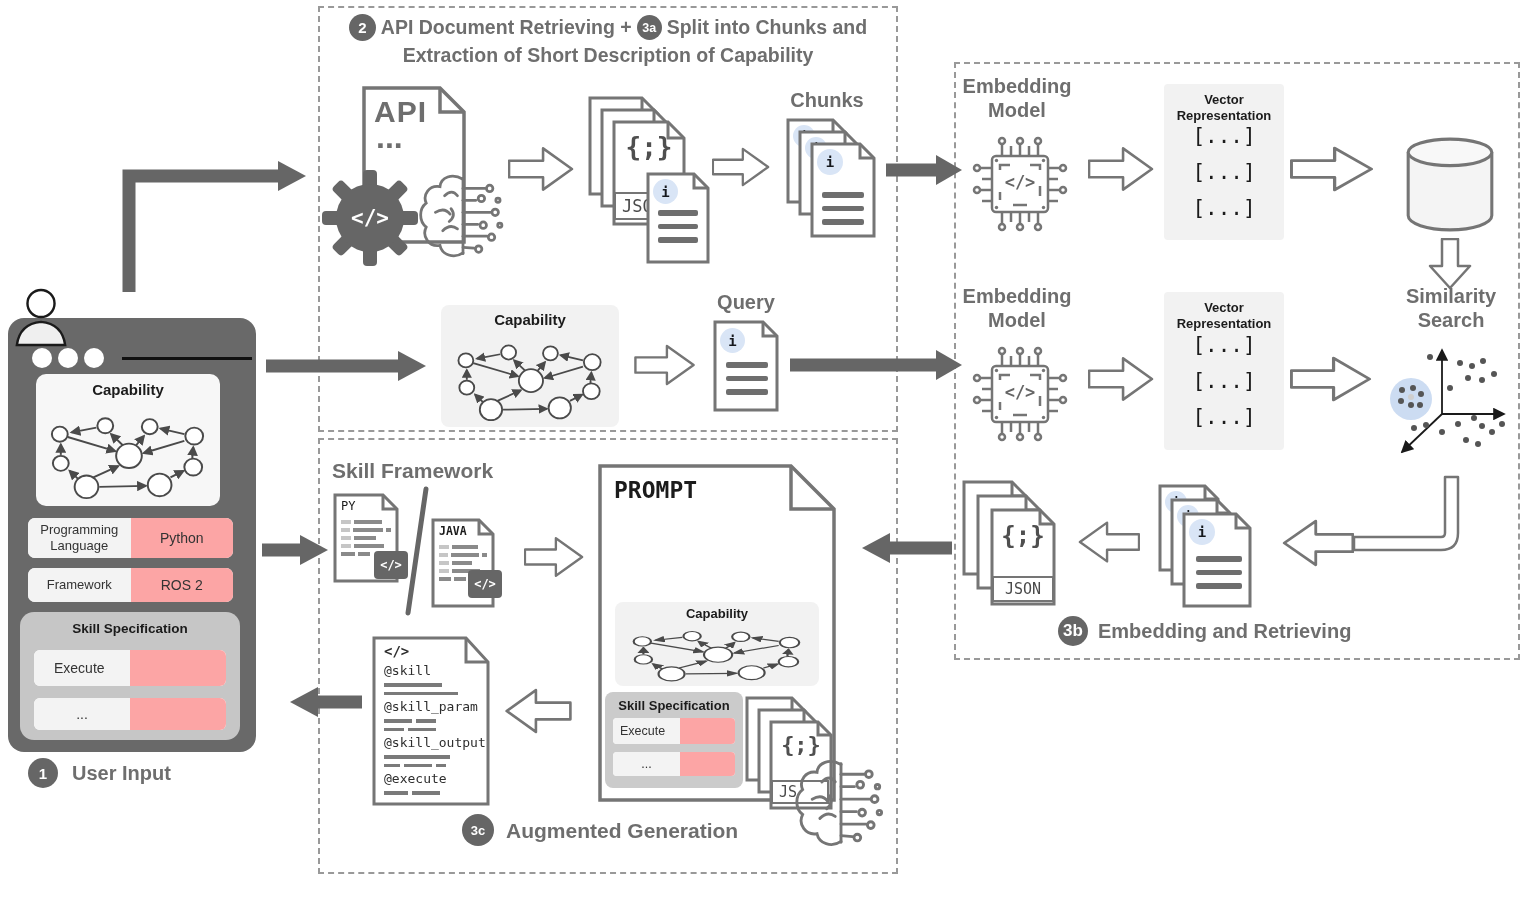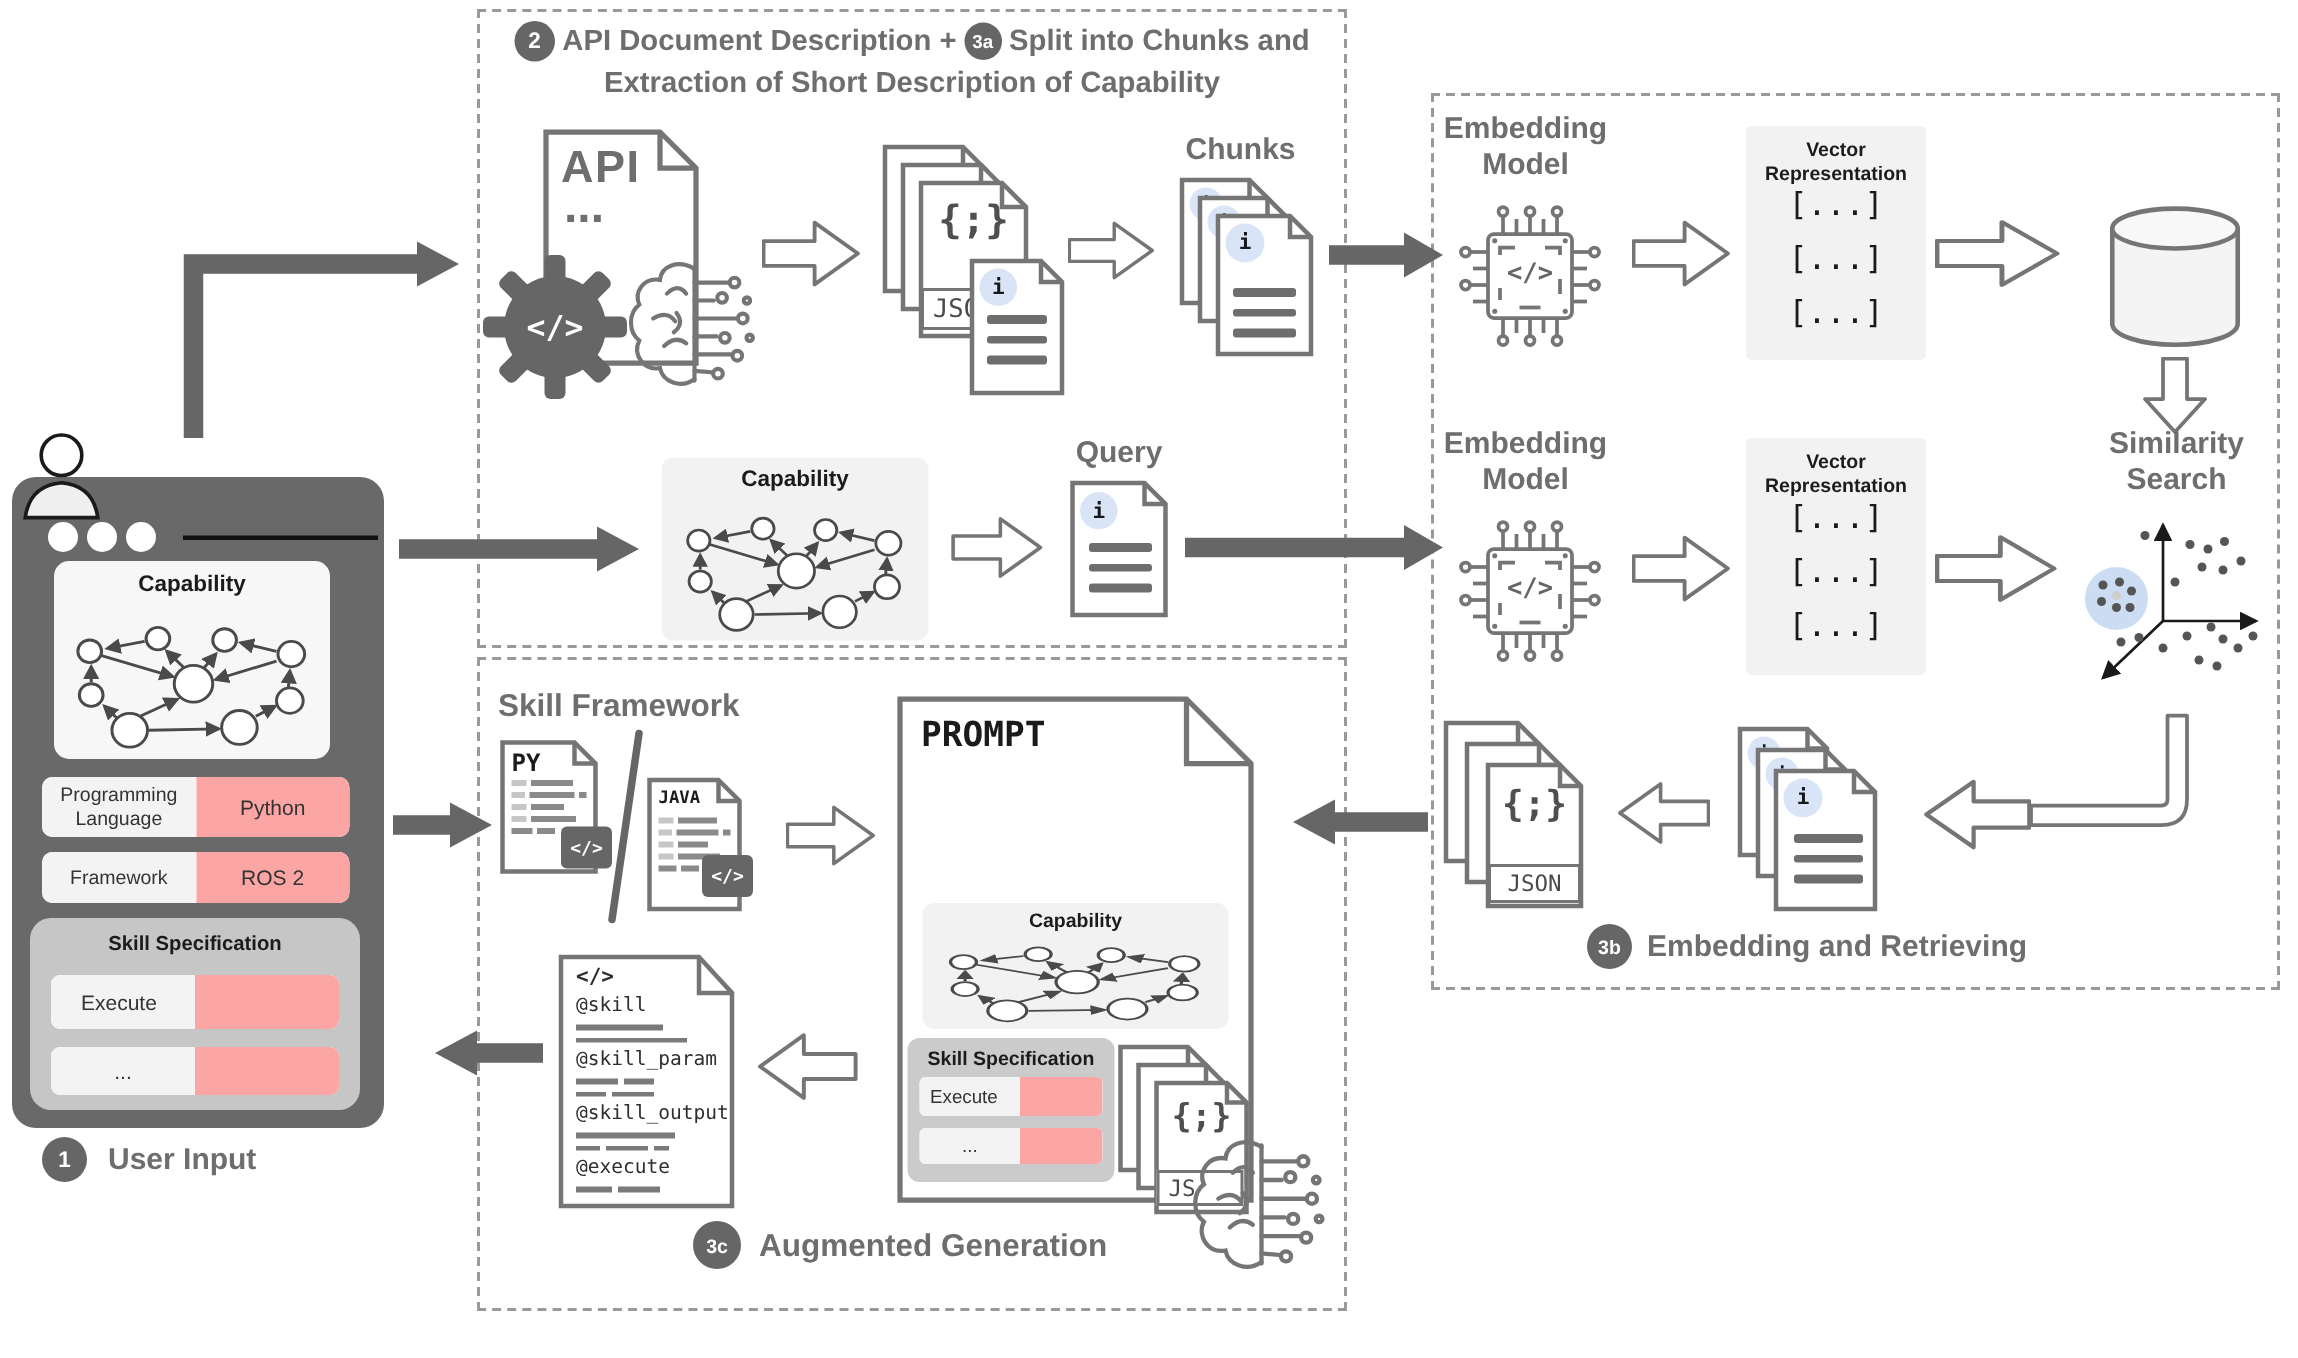--- a/index.html
+++ b/index.html
@@ -238,21 +238,21 @@
   <div class="l" style="font-size:14px">...</div>
   <div class="r"></div>
 </div>
 
 <div class="badge abs" style="left:28px;top:758px;width:30px;height:30px;font-size:15px">1</div>
 <div class="lbl" style="left:72px;top:761px;width:200px;text-align:left;font-size:20px">User Input</div>
 
 <div class="abs" style="left:322px;top:14px;width:572px">
   <div style="display:flex;align-items:center;justify-content:center;gap:5px">
     <div class="badge" style="width:27px;height:27px;font-size:15px;flex:none">2</div>
-    <span class="lbl" style="position:static;font-size:19.5px">API Document Description +</span>
+    <span class="lbl" style="position:static;font-size:19.5px">API Document Retrieving +</span>
     <div class="badge" style="width:25px;height:25px;font-size:12.5px;flex:none">3a</div>
     <span class="lbl" style="position:static;font-size:19.5px">Split into Chunks and</span>
   </div>
   <div class="lbl" style="position:static;font-size:19.5px;margin-top:3px">Extraction of Short Description of Capability</div>
 </div>
 
 <svg class="abs" style="left:362px;top:86px" width="104" height="158" viewBox="0 0 104 158">
   <path d="M2,2 H78 L102,26 V156 H2 Z" fill="#fff" stroke="#757575" stroke-width="3.5"></path>
   <path d="M78,2 V26 H102" fill="none" stroke="#757575" stroke-width="3.5"></path>
 </svg>
@@ -461,30 +461,30 @@
   <path d="M2,2 H50 L64,16 V94 H2 Z" fill="#fff" stroke="#757575" stroke-width="3"></path>
       <path d="M50,2 V16 H64" fill="none" stroke="#757575" stroke-width="3"></path>
 </svg>
 <svg class="abs" style="left:990px;top:508px" width="66" height="98" viewBox="0 0 66 98">
   <path d="M2,2 H50 L64,16 V96 H2 Z" fill="#fff" stroke="#757575" stroke-width="3"></path>
       <path d="M50,2 V16 H64" fill="none" stroke="#757575" stroke-width="3"></path>
 </svg>
 <div class="braces" style="left:990px;top:522px;width:66px;font-size:24px">{;}</div>
 <div class="strip" style="left:992px;top:576px;width:62px;height:26px;font-size:15px;justify-content:center">JSON</div>
 
-<div class="badge abs" style="left:1058px;top:616px;width:30px;height:30px;font-size:13px">3b</div>
+<div class="badge abs" style="left:1058px;top:616px;width:30px;height:30px;font-size:17px">3b</div>
 <div class="lbl" style="left:1098px;top:619px;width:300px;text-align:left;font-size:20px">Embedding and Retrieving</div>
 
 <div class="lbl" style="left:332px;top:458px;width:180px;text-align:left;font-size:21px">Skill Framework</div>
 
 <svg class="abs" style="left:333px;top:493px" width="66" height="90" viewBox="0 0 66 90">
   <path d="M2,2 H50 L64,16 V88 H2 Z" fill="#fff" stroke="#757575" stroke-width="3"></path>
       <path d="M50,2 V16 H64" fill="none" stroke="#757575" stroke-width="3"></path>
 </svg>
-<div class="abs mono dark" style="left:341px;top:499px;font-weight:bold;font-size:16px">PY</div>
+<div class="abs mono dark" style="left:341px;top:499px;font-weight:normal;font-size:12px">PY</div>
 <div class="filelines" style="left:341px;top:520px;width:50px">
   <div class="row">
         <span class="c" style="width:10px"></span>
         <span class="d" style="width:28px"></span>
       </div>
   <div class="row">
         <span class="c" style="width:10px"></span>
         <span class="d" style="width:34px"></span>
         <span class="d" style="width:6px"></span>
       </div>

